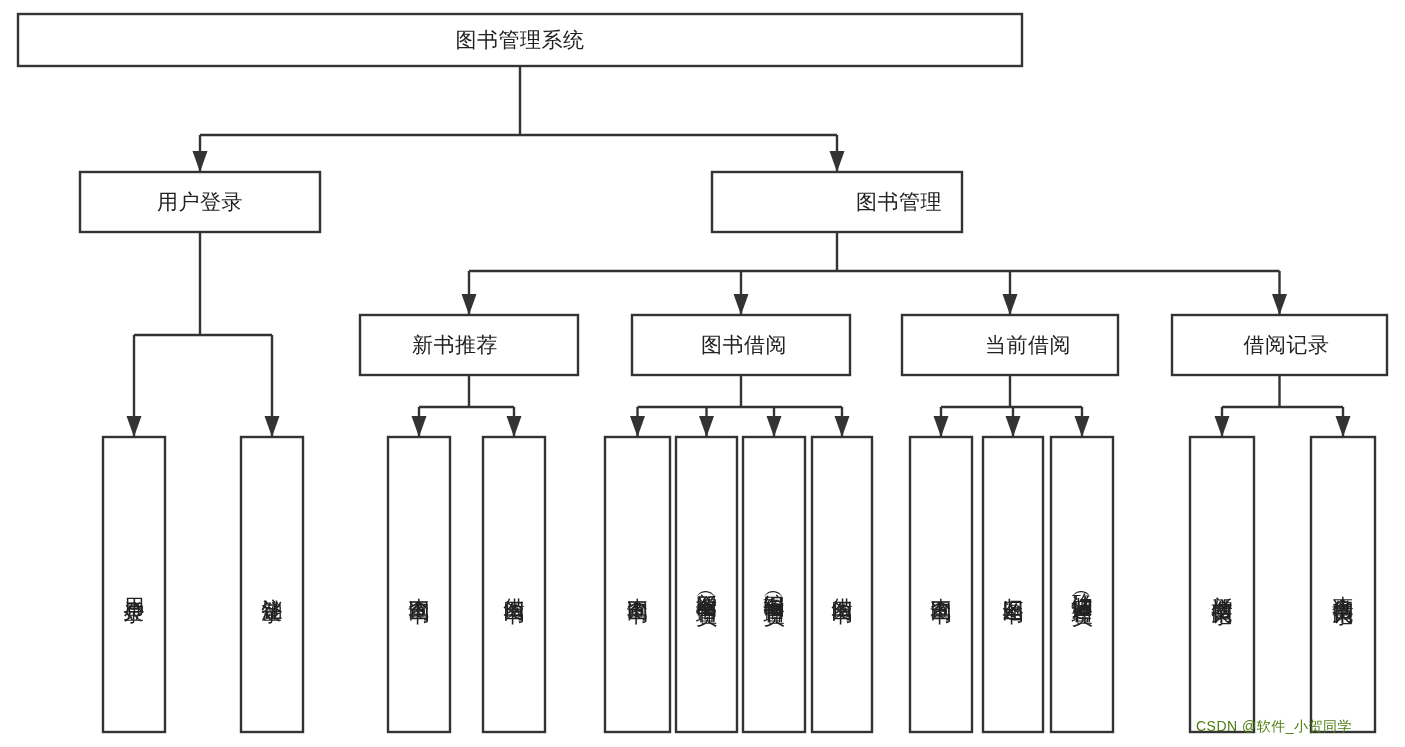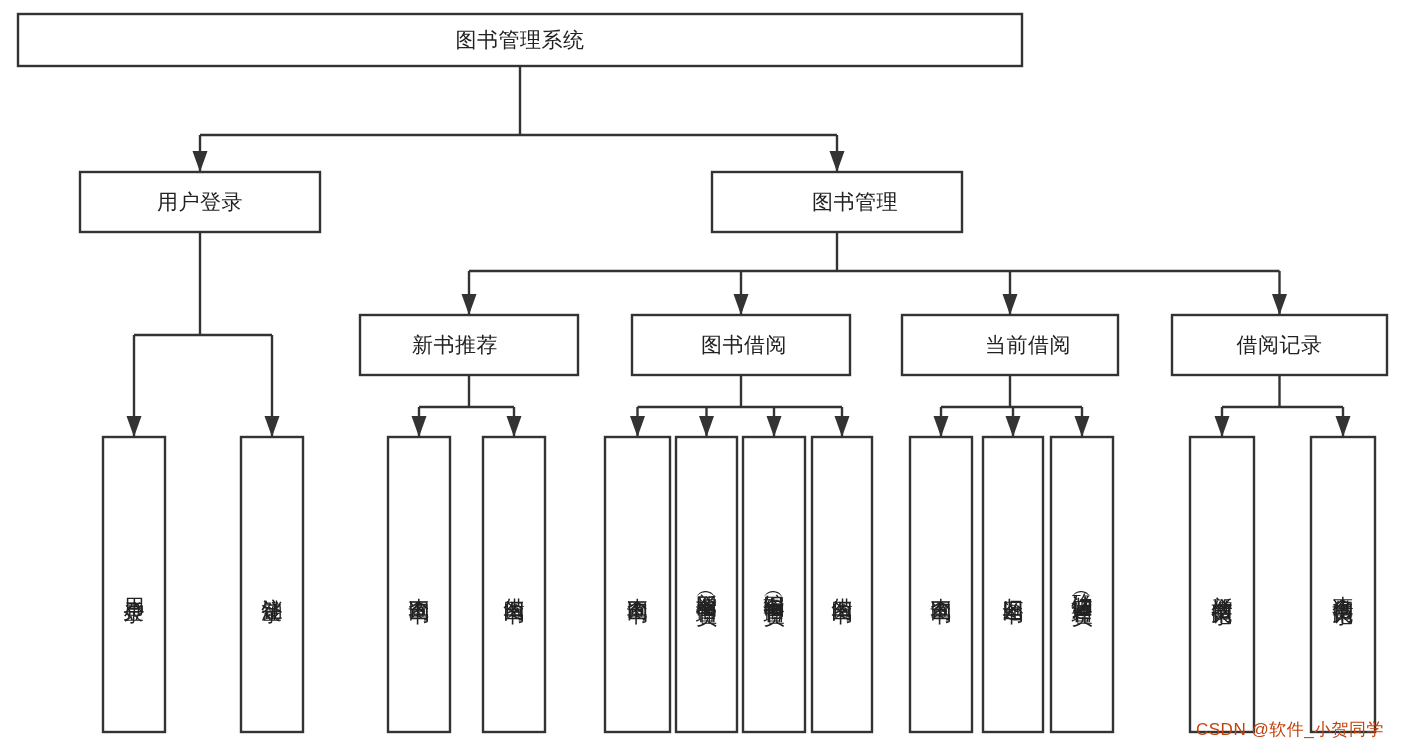--- a/index.html
+++ b/index.html
@@ -55,22 +55,22 @@
     white-space: nowrap;
   }
   .node-label.vertical {
     writing-mode: vertical-rl;
     text-orientation: upright;
     letter-spacing: 2px;
     font-size: 21px;
   }
   .watermark {
     position: absolute;
-    color: #c2410c;
-    font-size: 17px;
+    color: #4d7c0f;
+    font-size: 14px;
     font-family: "Liberation Sans", "DejaVu Sans", sans-serif;
     white-space: nowrap;
     letter-spacing: 0.5px;
   }
 </style>
 </head>
 <body>
 
 <div id="diagram-root">
 
@@ -149,25 +149,25 @@
         <rect x="983" y="437" width="60" height="295" class="node-box"></rect>
         <rect x="1051" y="437" width="62" height="295" class="node-box"></rect>
         <rect x="1190" y="437" width="64" height="295" class="node-box"></rect>
         <rect x="1311" y="437" width="64" height="295" class="node-box"></rect>
       </g>
   </svg>
 
   <div id="labels-layer">
       <div class="node-label" style="left: 18px; top: 14px; width: 1004px; height: 52px;">图书管理系统</div>
       <div class="node-label" style="left: 80px; top: 172px; width: 240px; height: 60px;">用户登录</div>
-      <div class="node-label" style="left: 712px; top: 172px; width: 286px; height: 60px;">图书管理</div>
+      <div class="node-label" style="left: 712px; top: 172px; width: 286px; height: 60px; padding-left: 44px;">图书管理</div>
       <div class="node-label" style="left: 360px; top: 315px; width: 190px; height: 60px;">新书推荐</div>
       <div class="node-label" style="left: 632px; top: 315px; width: 224px; height: 60px;">图书借阅</div>
       <div class="node-label" style="left: 902px; top: 315px; width: 252px; height: 60px;">当前借阅</div>
-      <div class="node-label" style="left: 1172px; top: 315px; width: 215px; height: 60px;">借阅记录</div>
+      <div class="node-label" style="left: 1172px; top: 315px; width: 215px; height: 60px; padding-left: 7px;">借阅记录</div>
       <div class="node-label vertical" style="left: 103px; top: 437px; width: 62px; height: 295px;">用户登录</div>
       <div class="node-label vertical" style="left: 241px; top: 437px; width: 62px; height: 295px;">注销登录</div>
       <div class="node-label vertical" style="left: 388px; top: 437px; width: 62px; height: 295px;">查询图书</div>
       <div class="node-label vertical" style="left: 483px; top: 437px; width: 62px; height: 295px;">借阅图书</div>
       <div class="node-label vertical" style="left: 605px; top: 437px; width: 65px; height: 295px;">查询图书</div>
       <div class="node-label vertical" style="left: 676px; top: 437px; width: 61px; height: 295px;">新增图书（管理员）</div>
       <div class="node-label vertical" style="left: 743px; top: 437px; width: 62px; height: 295px;">编辑图书（管理员）</div>
       <div class="node-label vertical" style="left: 812px; top: 437px; width: 60px; height: 295px;">借阅图书</div>
       <div class="node-label vertical" style="left: 910px; top: 437px; width: 62px; height: 295px;">查询图书</div>
       <div class="node-label vertical" style="left: 983px; top: 437px; width: 60px; height: 295px;">归还图书</div>

